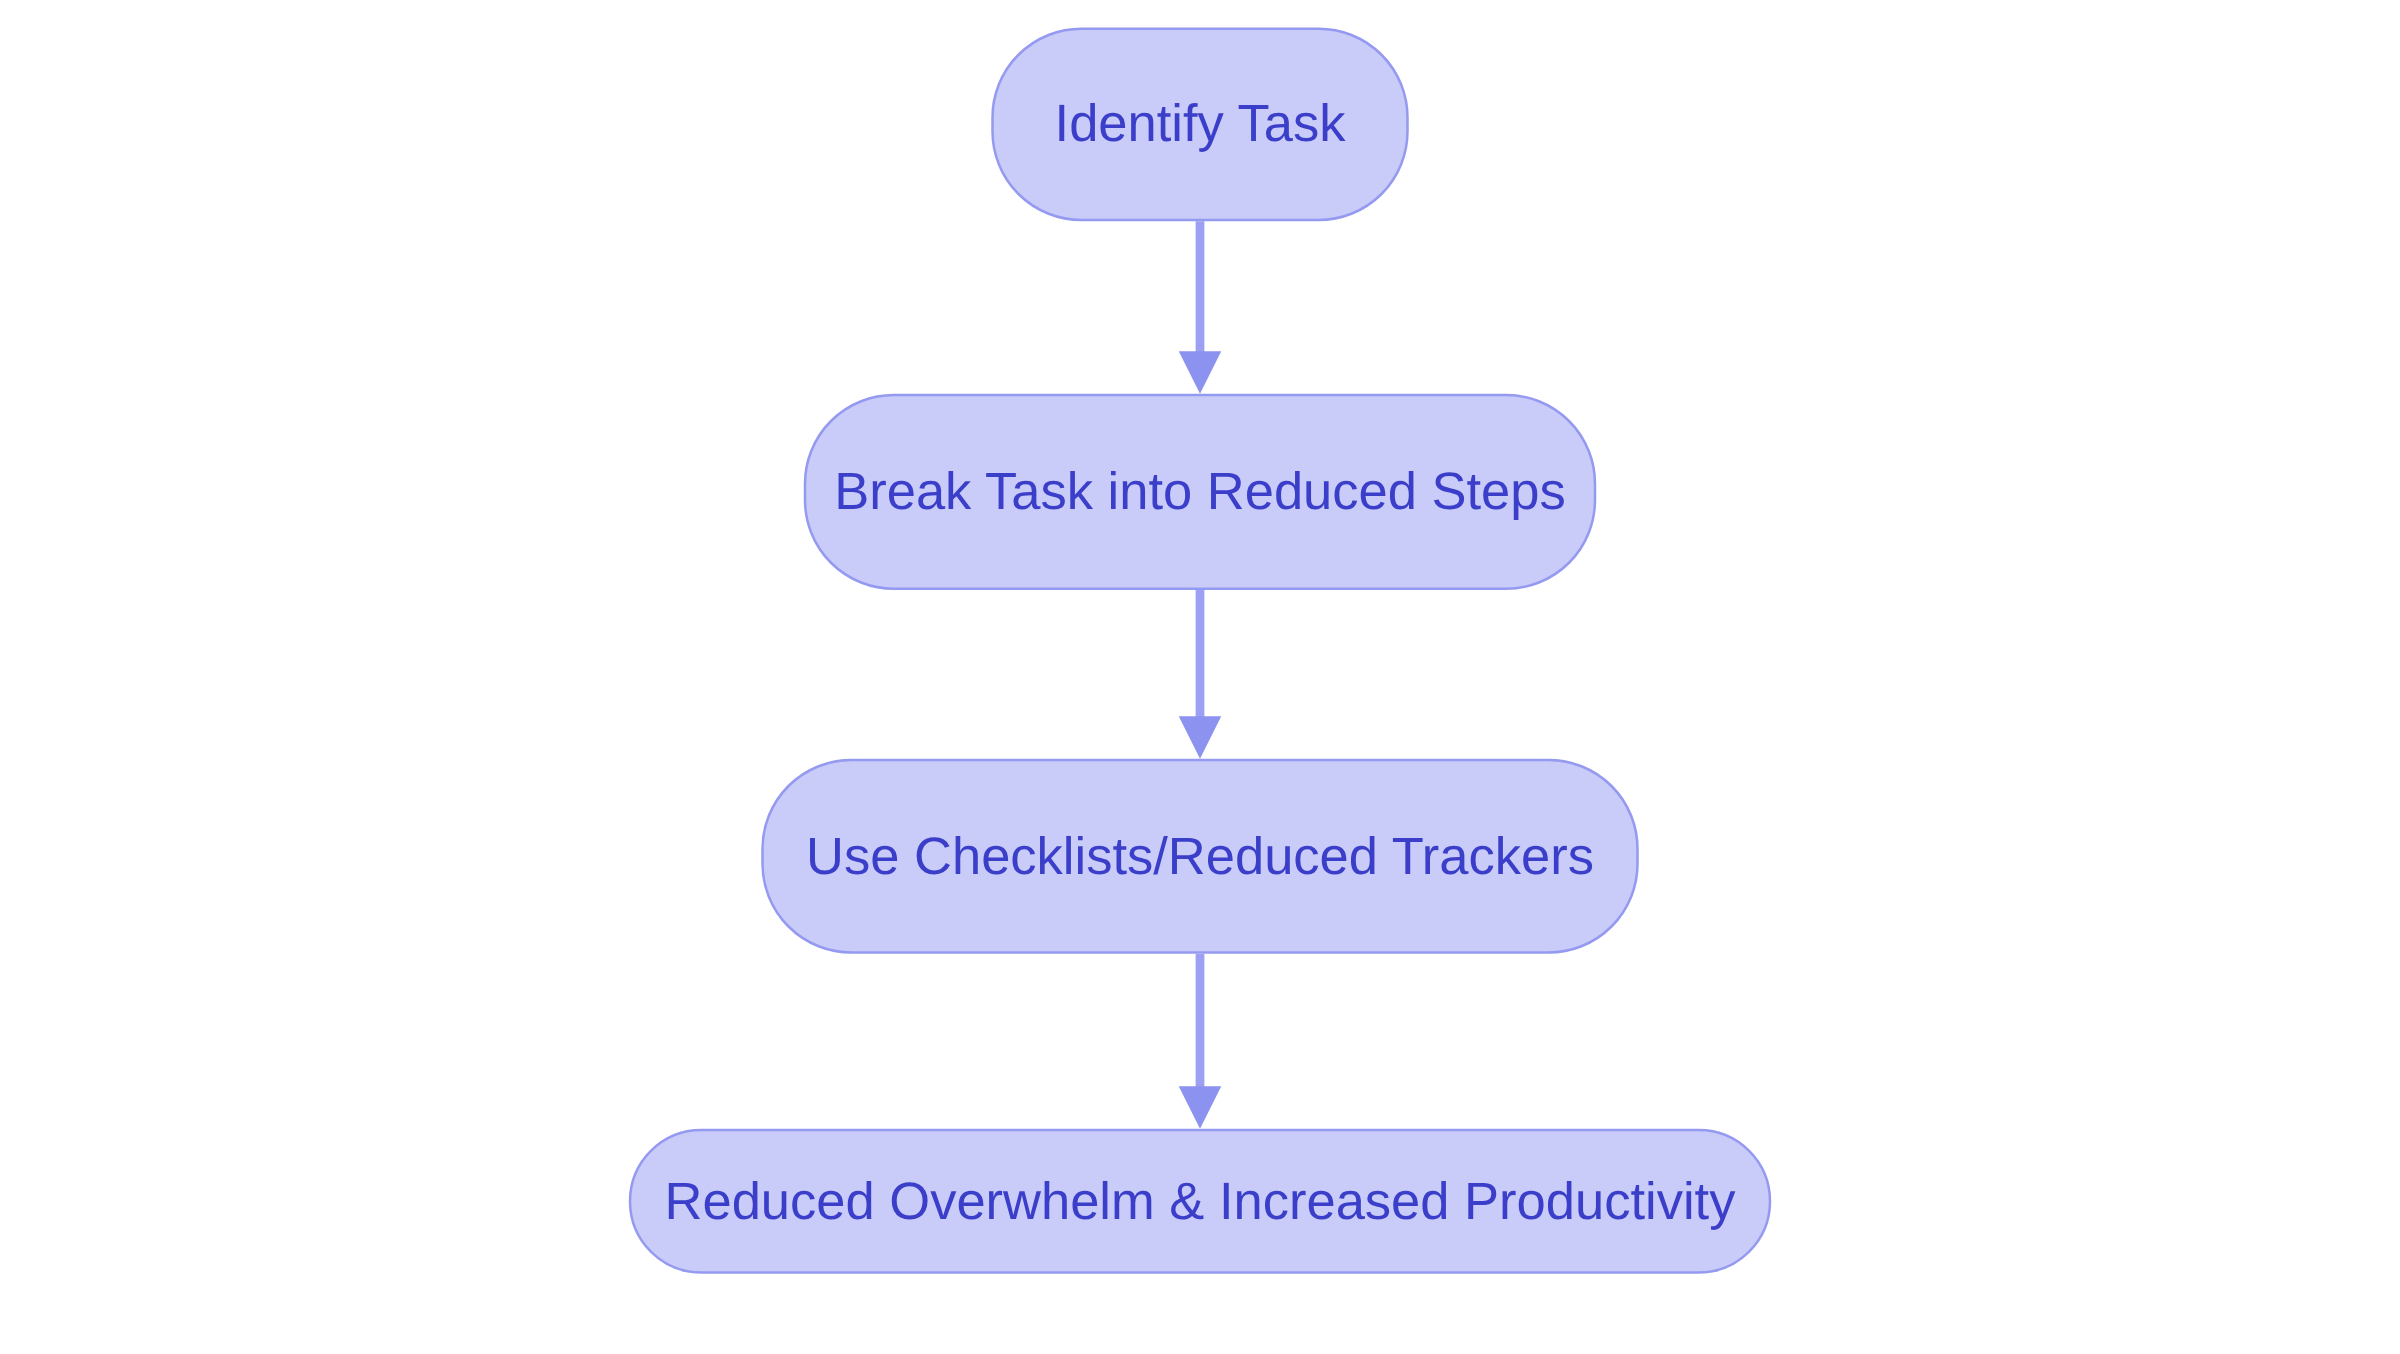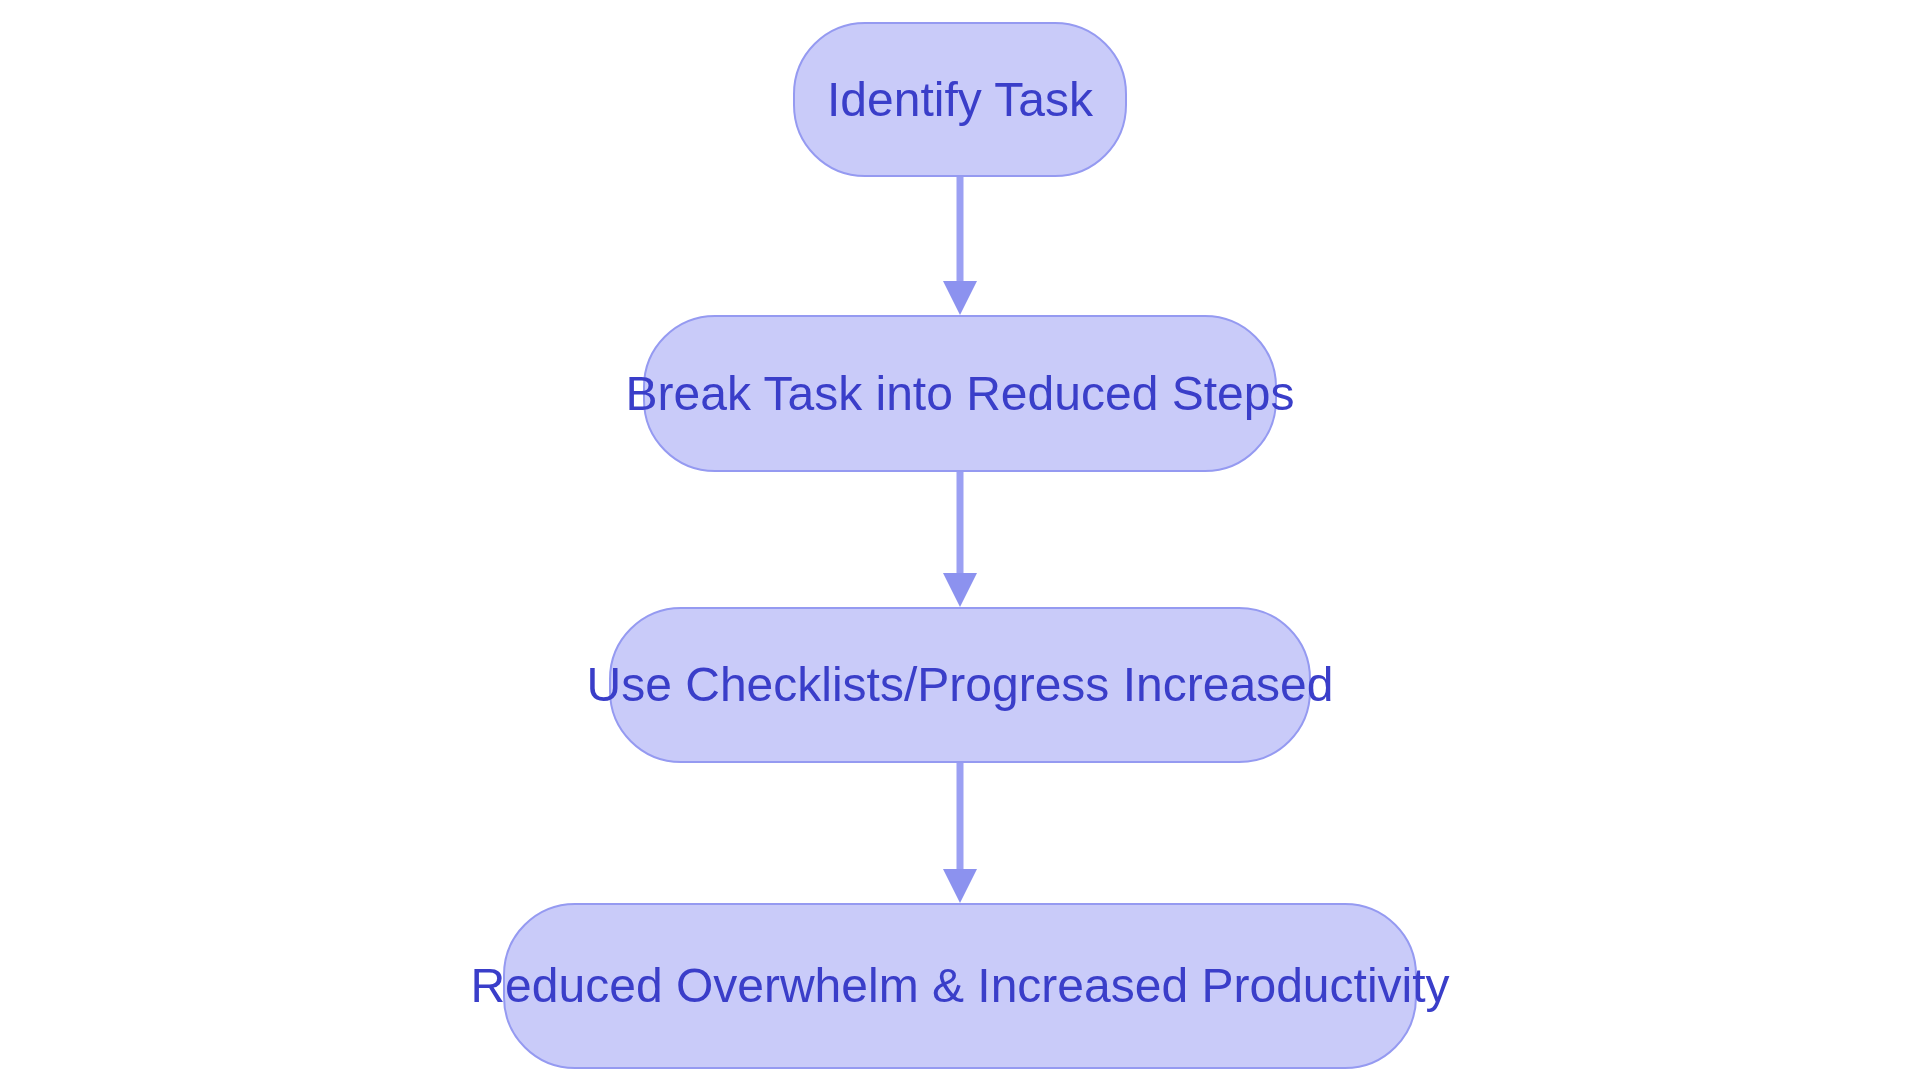--- a/index.html
+++ b/index.html
@@ -33,21 +33,21 @@
     background: var(--node-fill);
     border: 2px solid var(--node-border);
     border-radius: 72px;
     display: flex;
     align-items: center;
     justify-content: center;
     text-align: center;
   }
   .node-label {
     color: var(--node-text);
-    font-size: 48px;
+    font-size: 42px;
     line-height: 1.2;
     letter-spacing: 0px;
     white-space: nowrap;
   }
   .arrow {
     position: absolute;
     width: 34px;
   }
   .arrow .arrow-line {
     position: absolute;
@@ -65,21 +65,21 @@
     width: 0;
     height: 0;
     border-left: 17px solid transparent;
     border-right: 17px solid transparent;
     border-top: 34px solid var(--arrow-head);
   }
   
   #node-0 { left: 793px; top: 22px;  width: 334px; height: 155px; }
   #node-1 { left: 643px; top: 315px; width: 634px; height: 157px; }
   #node-2 { left: 609px; top: 607px; width: 702px; height: 156px; }
-  #node-3 { left: 503px; top: 903px; width: 914px; height: 166px; }
+  #node-3 { left: 503px; top: 903px; width: 914px; height: 116px; }
   #arrow-0 { left: 943px; top: 177px; height: 138px; }
   #arrow-1 { left: 943px; top: 472px; height: 135px; }
   #arrow-2 { left: 943px; top: 763px; height: 140px; }
 </style>
 </head>
 <body>
 
 <div class="canvas">
 
   <div class="flow-node" id="node-0">
@@ -94,21 +94,21 @@
   <div class="flow-node" id="node-1">
     <span class="node-label">Break Task into Reduced Steps</span>
   </div>
 
   <div class="arrow" id="arrow-1">
     <div class="arrow-line"></div>
     <div class="arrow-head"></div>
   </div>
 
   <div class="flow-node" id="node-2">
-    <span class="node-label">Use Checklists/Progress Increased</span>
+    <span class="node-label">Use Checklists/Reduced Trackers</span>
   </div>
 
   <div class="arrow" id="arrow-2">
     <div class="arrow-line"></div>
     <div class="arrow-head"></div>
   </div>
 
   <div class="flow-node" id="node-3">
     <span class="node-label">Reduced Overwhelm &amp; Increased Productivity</span>
   </div>

